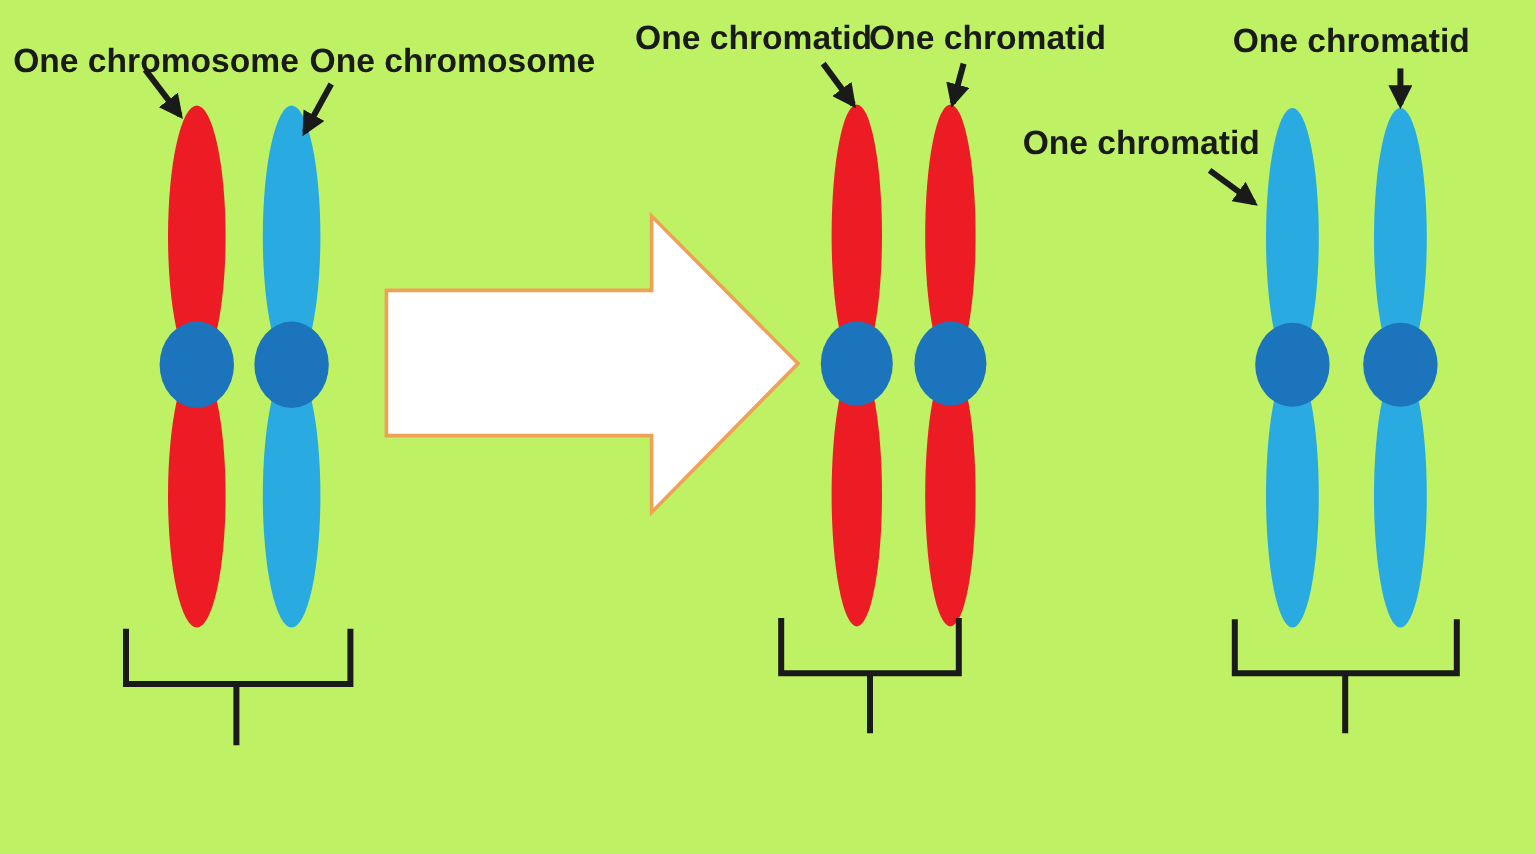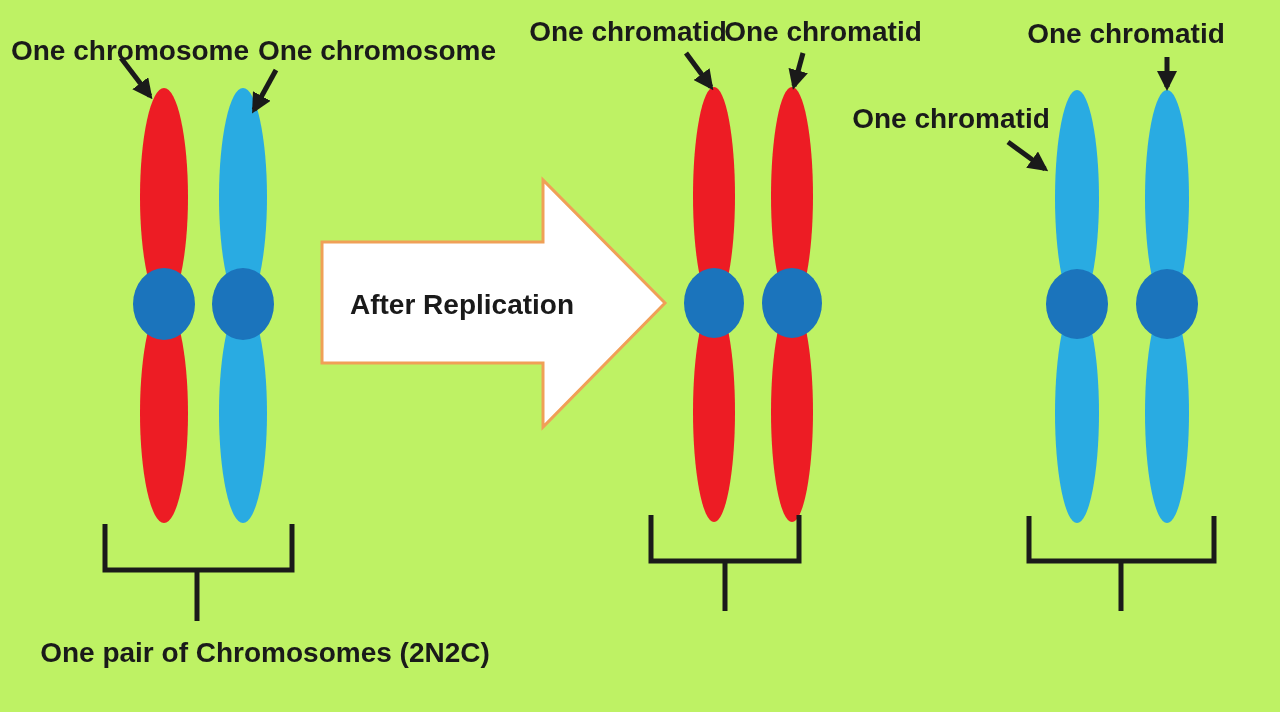--- a/index.html
+++ b/index.html
@@ -101,23 +101,21 @@
 
   <div class="lbl" style="left:130px; top:36px;">One chromosome</div>
   <div class="lbl" style="left:377px; top:36px;">One chromosome</div>
 
   <div class="lbl" style="left:628px; top:17px;">One chromatid</div>
   <div class="lbl" style="left:823px; top:17px;">One chromatid</div>
 
   <div class="lbl" style="left:1126px; top:19px;">One chromatid</div>
   <div class="lbl" style="left:951px; top:104px;">One chromatid</div>
 
-  <div class="arrow-label" style="left:462px; top:305px;">After Replication</div>
 
-  <div class="caption" style="left:265px; top:633px;">One pair of Chromosomes (2N2C)</div>
 
   <div class="caption" style="left:742px; top:630px;">
     <span>One  chromosome or one</span>
     
   </div>
 
   <div class="caption" style="left:1100px; top:630px;">
     <span>One chromosome or one</span>
     
   </div>

